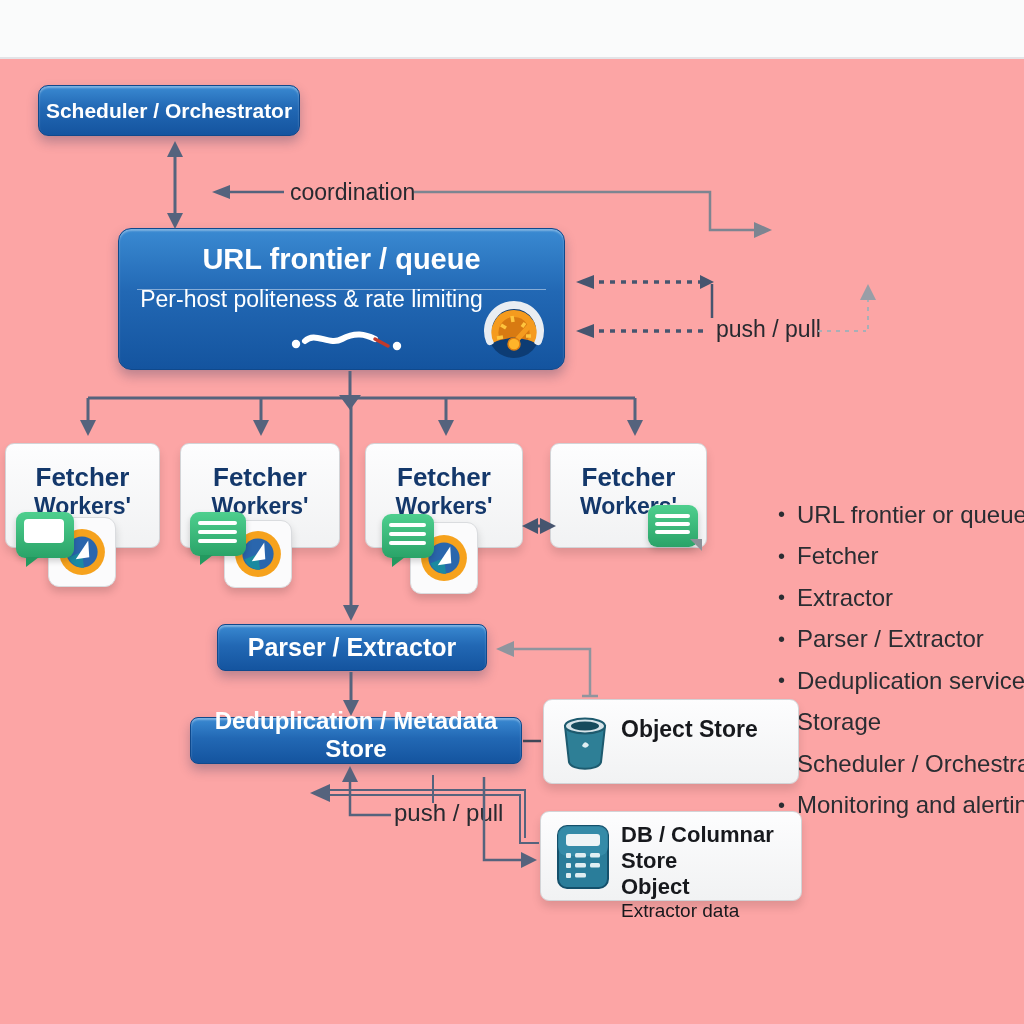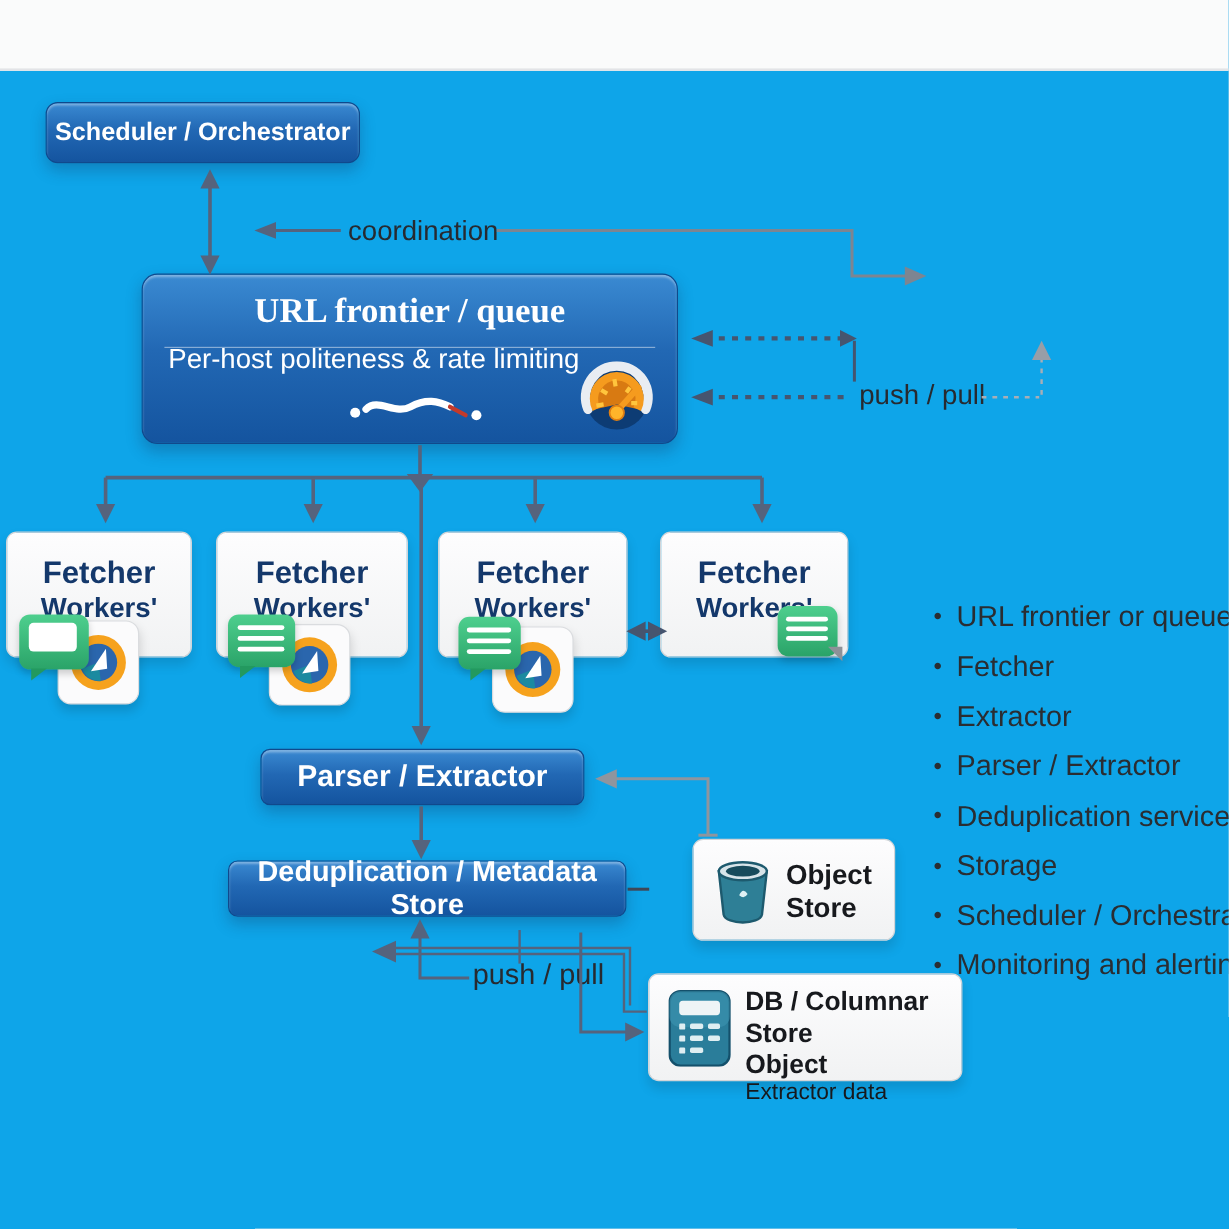--- a/index.html
+++ b/index.html
@@ -1,38 +1,38 @@
 <!DOCTYPE html>
 <html><head>
 <meta charset="utf-8">
 <style>
   html,body{margin:0;padding:0;background:#e9eaec;}
   #canvas{
     position:relative;width:1024px;height:1024px;overflow:hidden;
-    background:#0ea5e9;
+    background:#fca5a5;
     font-family:"Liberation Sans", sans-serif;
   }
   .topband{position:absolute;left:0;top:0;width:1024px;height:57px;background:#fafbfb;border-bottom:2px solid #e3e4e7;}
   
   .bluebox{
     position:absolute;box-sizing:border-box;color:#fff;
     background:linear-gradient(180deg,#3a8ad2 0%,#2268b4 45%,#14549f 100%);
     border:1.5px solid #10498c;border-radius:10px;
     box-shadow:0 6px 12px rgba(20,40,80,.28), inset 0 2px 2px rgba(255,255,255,.35);
     display:flex;align-items:center;justify-content:center;text-align:center;
   }
   .whitebox{
     position:absolute;box-sizing:border-box;
     background:linear-gradient(180deg,#fdfdfe 0%,#f1f2f3 100%);
     border:1.5px solid #d2d4d7;border-radius:9px;
     box-shadow:0 6px 10px rgba(0,0,0,.12);
   }
   #scheduler{left:38px;top:85px;width:262px;height:51px;font-size:21px;font-weight:bold;}
   #frontier{left:118px;top:228px;width:447px;height:142px;border-radius:13px;display:block;}
-  #frontier .ftitle{margin-top:14px;font-size:29px;font-weight:bold;text-align:center;font-family:Liberation Serif, serif;}
+  #frontier .ftitle{margin-top:14px;font-size:29px;font-weight:bold;text-align:center;}
   #frontier .fdivider{position:absolute;left:18px;right:18px;top:60px;height:1px;background:rgba(255,255,255,.45);}
   #frontier .fsub{margin-top:10px;font-size:23px;text-align:center;padding-right:60px;}
   #frontier .squiggle{position:absolute;left:170px;top:98px;}
   #frontier .gauge{position:absolute;right:18px;top:72px;}
   #monitoring{
     position:absolute;left:782px;top:182px;width:226px;height:86px;box-sizing:border-box;
     background:linear-gradient(180deg,#48556c 0%,#323d4f 100%);
     border:2px solid #252e3d;border-radius:13px;color:#fff;
     box-shadow:0 6px 12px rgba(20,30,50,.3);
   }
@@ -41,22 +41,22 @@
   .fetcherbox{
     top:443px;height:105px;text-align:center;color:#14386b;
   }
   .fetcherbox .l1{margin-top:18px;font-size:26px;font-weight:bold;}
   .fetcherbox .l2{font-size:23px;font-weight:bold;}
   #fetcher1{left:5px;width:155px;}
   #fetcher2{left:180px;width:160px;}
   #fetcher3{left:365px;width:158px;}
   #fetcher4{left:550px;width:157px;}
   #parser{left:217px;top:624px;width:270px;height:47px;font-size:25px;font-weight:bold;border-radius:8px;}
-  #dedup{left:190px;top:717px;width:332px;height:47px;font-size:24px;font-weight:bold;border-radius:8px;}
-  #objstore{left:543px;top:699px;width:169px;height:85px;margin-left:34px;}
+  #dedup{left:190px;top:717px;width:332px;height:47px;font-size:24px;font-weight:bold;border-radius:8px;align-items:flex-end;}
+  #objstore{left:543px;top:699px;width:256px;height:85px;}
   #objstore .oicon{position:absolute;left:15px;top:13px;}
   #objstore .otext{position:absolute;left:77px;top:16px;color:#17191d;}
   #objstore .ot1{font-size:23px;font-weight:bold;}
   #objstore .ot2{font-size:20px;color:#26282c;}
   #dbstore{left:540px;top:811px;width:262px;height:90px;}
   #dbstore .dicon{position:absolute;left:16px;top:13px;}
   #dbstore .dtext{position:absolute;left:80px;top:10px;color:#17191d;line-height:1.18;}
   #dbstore .dt1{font-size:22px;font-weight:bold;}
   #dbstore .dt2{font-size:22px;font-weight:bold;}
   #dbstore .dt3{font-size:19px;}

